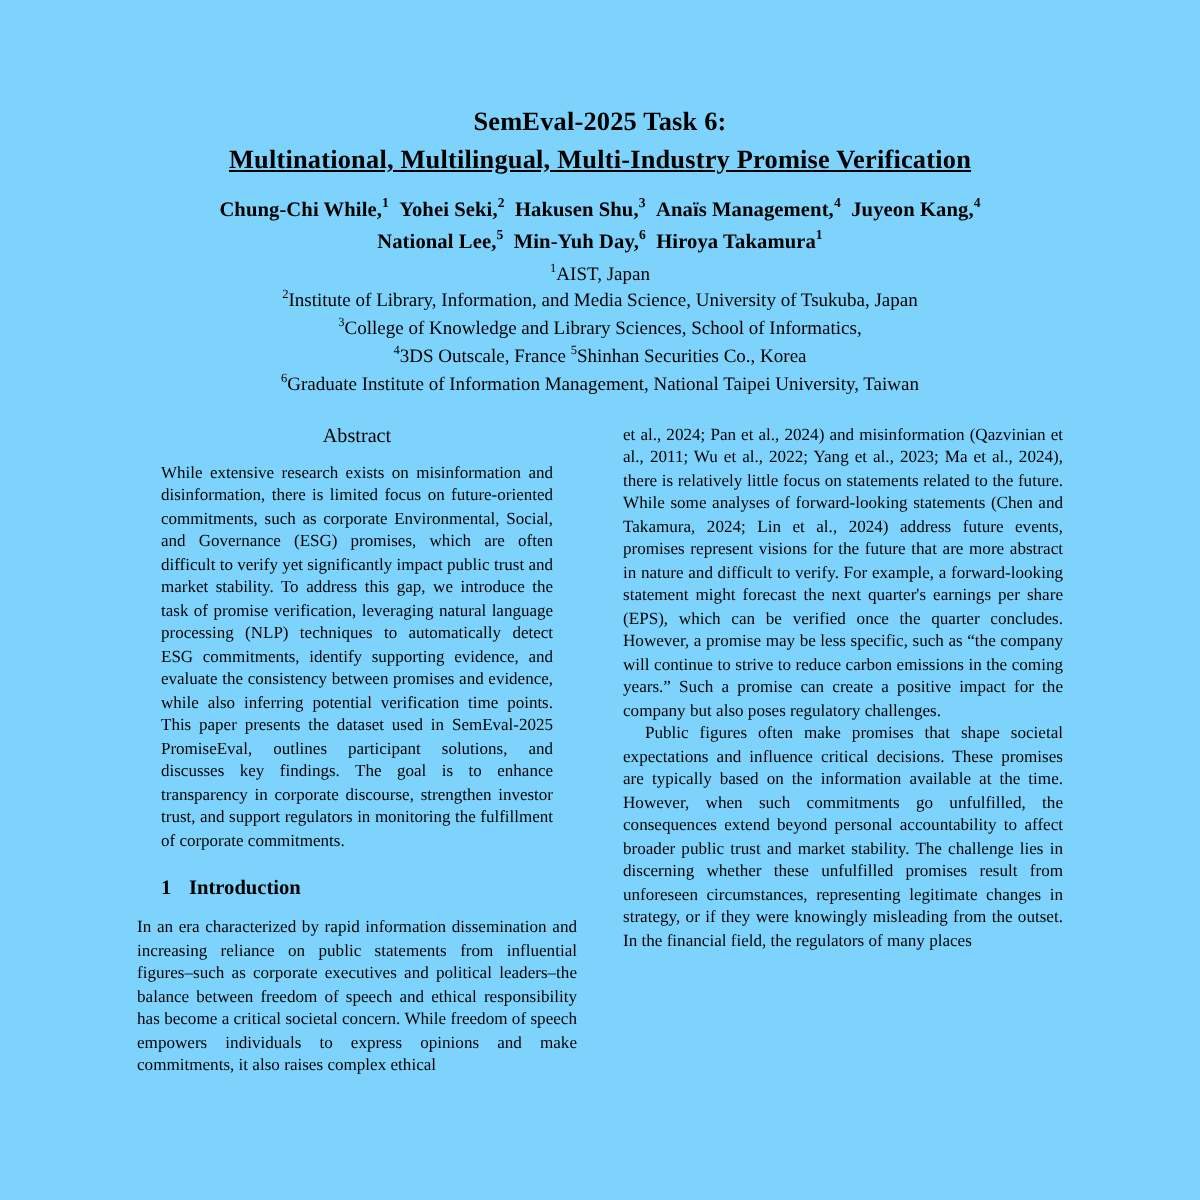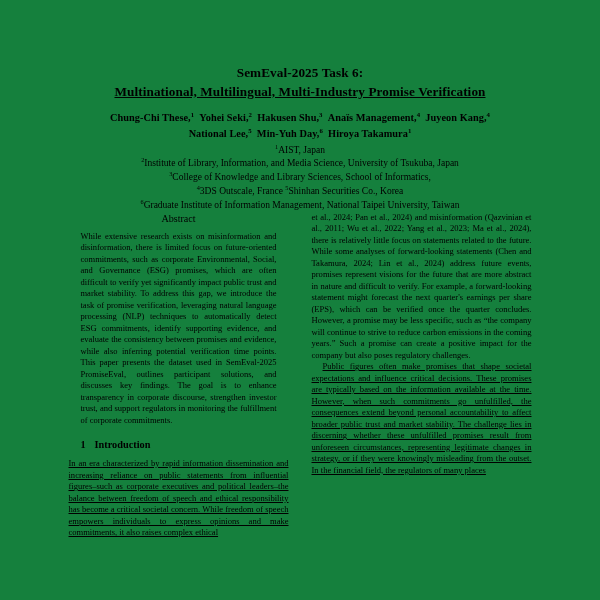--- a/index.html
+++ b/index.html
@@ -12,23 +12,23 @@
     height: 600px;
     overflow: hidden;
     font-family: "Liberation Serif", "DejaVu Serif", serif;
     color: #000000;
     -webkit-font-smoothing: antialiased;
   }
   .page {
     position: relative;
     width: 600px;
     height: 600px;
-    background: #15803d;
+    background: #7dd3fc;
     box-sizing: border-box;
-    padding: 12px;
+    padding: 0;
   }
 
   
   .titleblock {
     padding-top: 52px;
     text-align: center;
   }
   .paper-title {
     font-size: 13.2px;
     font-weight: bold;
@@ -108,40 +108,39 @@
     text-align: left;
   }
   .section-head .secnum {
     display: inline-block;
     min-width: 14px;
   }
 
   .col p.body {
     margin: 0;
     text-indent: 0;
-    text-decoration: underline;
   }
   .col p.cont {
     margin: 0;
     text-indent: 0;
   }
 </style>
 </head>
 <body>
 
 <div class="page">
 
   <div class="titleblock">
     <div class="paper-title">
       <span>SemEval-2025 Task 6:</span>
       <span class="title-line2">Multinational, Multilingual, Multi-Industry Promise Verification</span>
     </div>
 
     <div class="authors">
-      <span class="arow" id="author-row-1"><span>Chung-Chi These,</span><sup>1</sup> <span>Yohei Seki,</span><sup>2</sup> <span>Hakusen Shu,</span><sup>3</sup> <span>Anaïs Management,</span><sup>4</sup> <span>Juyeon Kang,</span><sup>4</sup></span>
+      <span class="arow" id="author-row-1"><span>Chung-Chi While,</span><sup>1</sup> <span>Yohei Seki,</span><sup>2</sup> <span>Hakusen Shu,</span><sup>3</sup> <span>Anaïs Management,</span><sup>4</sup> <span>Juyeon Kang,</span><sup>4</sup></span>
       <span class="arow" id="author-row-2"><span>National Lee,</span><sup>5</sup> <span>Min-Yuh Day,</span><sup>6</sup> <span>Hiroya Takamura</span><sup>1</sup></span>
     </div>
 
     <div class="affils" id="affil-list">
         <span class="aff"><sup>1</sup><span>AIST, Japan</span></span>
         <span class="aff"><sup>2</sup><span>Institute of Library, Information, and Media Science, University of Tsukuba, Japan</span></span>
         <span class="aff"><sup>3</sup><span>College of Knowledge and Library Sciences, School of Informatics,</span></span>
         <span class="aff"><sup>4</sup><span>3DS Outscale, France </span><sup>5</sup><span>Shinhan Securities Co., Korea</span></span>
         <span class="aff"><sup>6</sup><span>Graduate Institute of Information Management, National Taipei University, Taiwan</span></span>
       </div>

